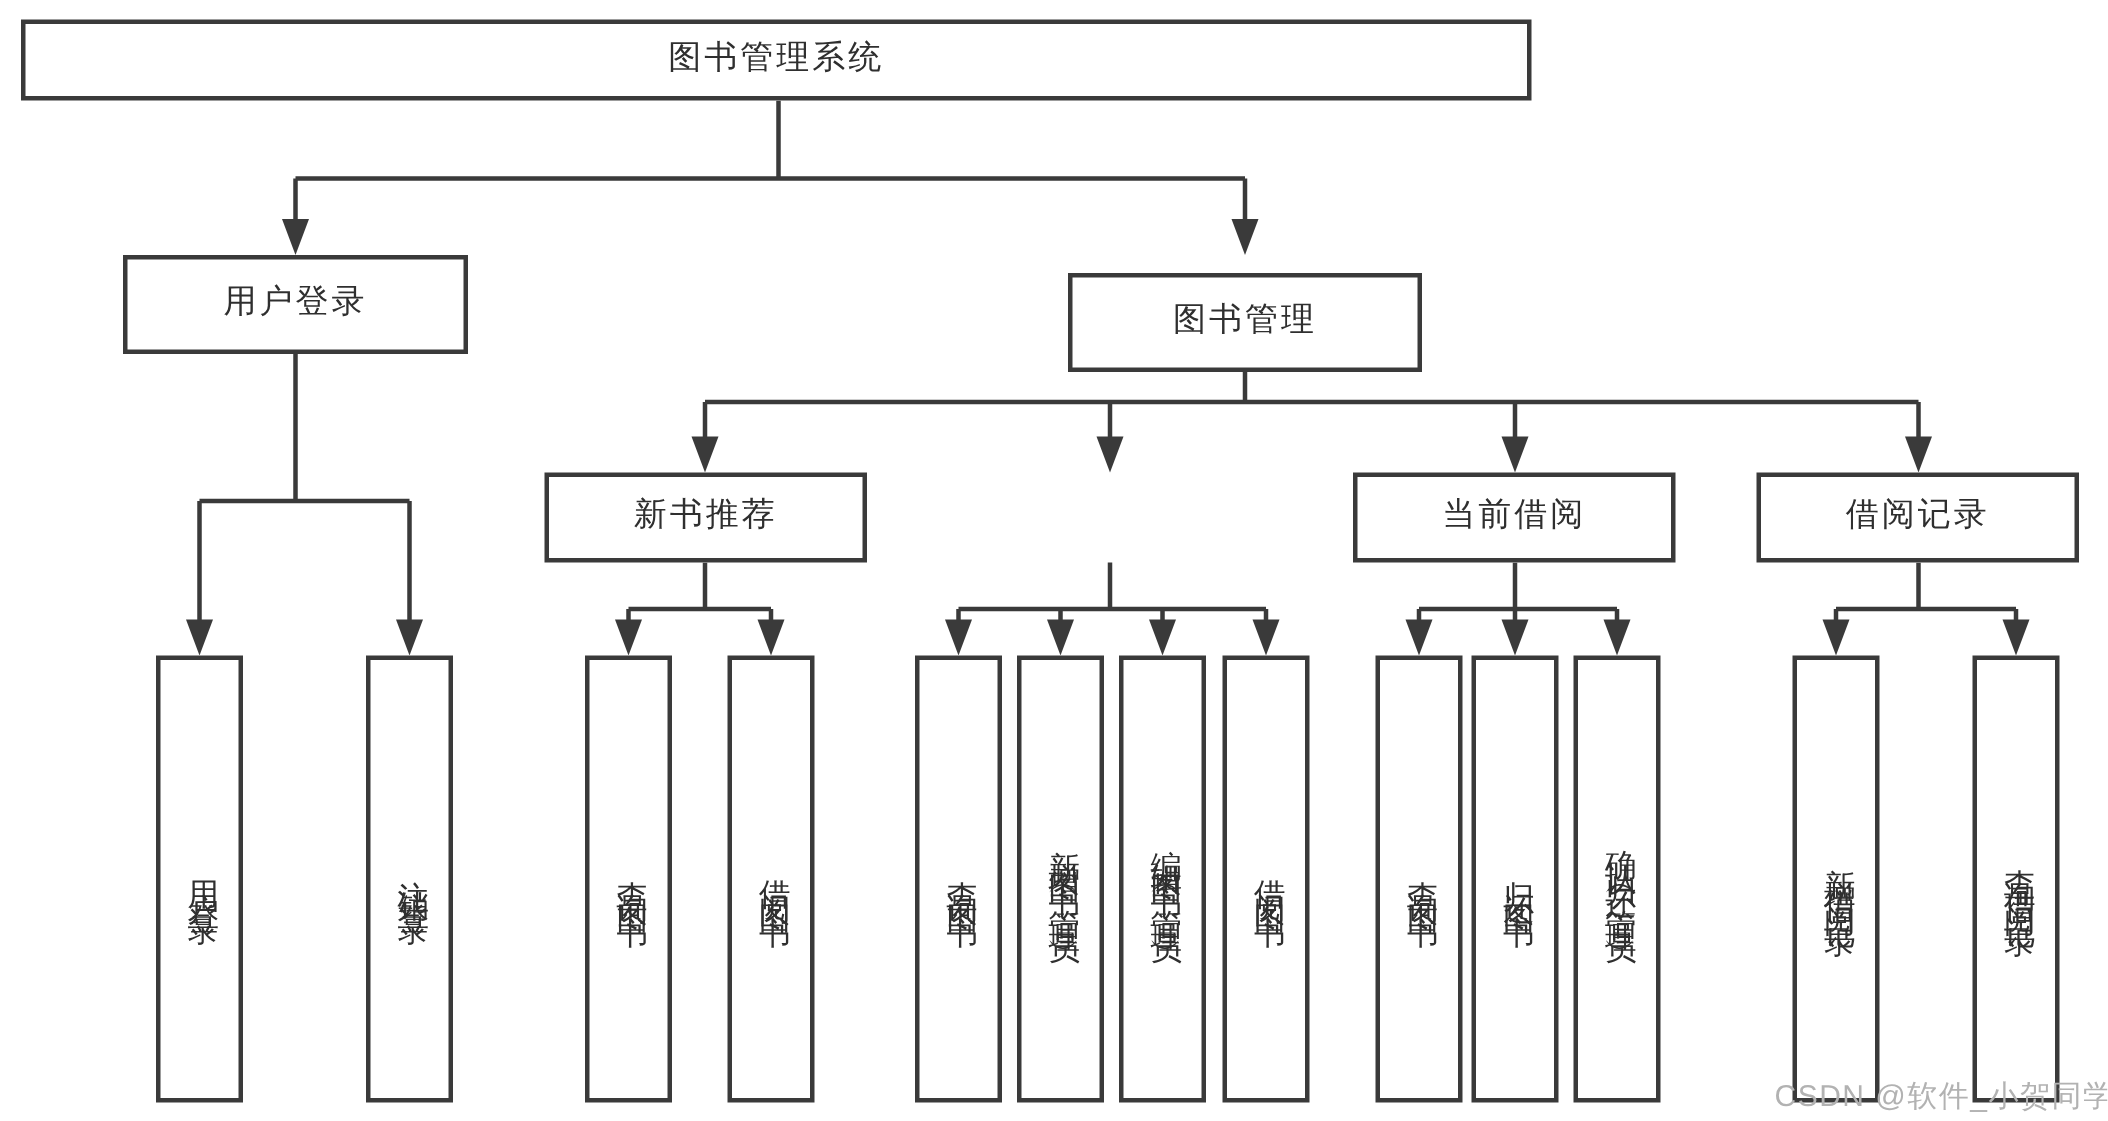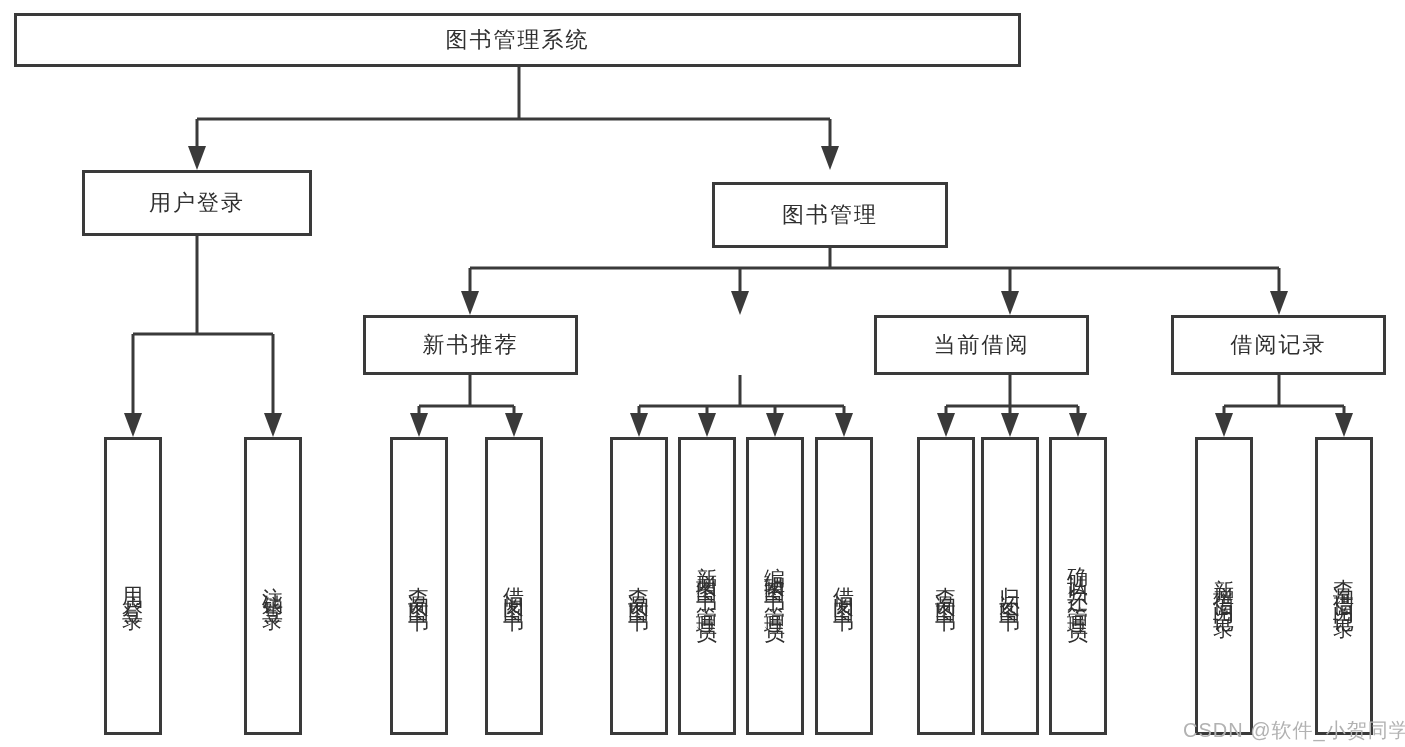--- a/index.html
+++ b/index.html
@@ -21,20 +21,21 @@
     box-sizing:border-box;
     background:#ffffff;
     border:3px solid var(--line);
     display:flex;align-items:center;justify-content:center;
     color:var(--text);
     font-size:22px;
     letter-spacing:2px;
     text-align:center;
     line-height:1.2;
     z-index:2;
+    font-family:Liberation Mono, monospace;
   }
   .leaf{
     writing-mode:vertical-rl;
     text-orientation:mixed;
     font-size:21px;
     letter-spacing:8px;
     line-height:1;
   }
   #connectors{
     position:absolute;left:0;top:0;width:1405px;height:747px;
@@ -99,21 +100,21 @@
       <polygon points="1335,413 1353,413 1344,437"></polygon>
     </g>
   </svg>
 
   <div class="box" style="left:14px;top:13px;width:1007px;height:54px;">图书管理系统</div>
 
   <div class="box" style="left:82px;top:170px;width:230px;height:66px;">用户登录</div>
   <div class="box" style="left:712px;top:182px;width:236px;height:66px;text-align:right;">图书管理</div>
 
   <div class="box" style="left:363px;top:315px;width:215px;height:60px;">新书推荐</div>
-  <div class="box" style="left:874px;top:315px;width:215px;height:60px;">当前借阅</div>
+  <div class="box" style="left:902px;top:315px;width:215px;height:60px;">当前借阅</div>
   <div class="box" style="left:1171px;top:315px;width:215px;height:60px;">借阅记录</div>
 
   <div class="box leaf" style="left:104px;top:437px;width:58px;height:298px;">用户登录</div>
   <div class="box leaf" style="left:244px;top:437px;width:58px;height:298px;">注销登录</div>
   <div class="box leaf" style="left:390px;top:437px;width:58px;height:298px;">查询图书</div>
   <div class="box leaf" style="left:485px;top:437px;width:58px;height:298px;">借阅图书</div>
   <div class="box leaf" style="left:610px;top:437px;width:58px;height:298px;">查询图书</div>
   <div class="box leaf" style="left:678px;top:437px;width:58px;height:298px;">新增图书（管理员）</div>
   <div class="box leaf" style="left:746px;top:437px;width:58px;height:298px;">编辑图书（管理员）</div>
   <div class="box leaf" style="left:815px;top:437px;width:58px;height:298px;">借阅图书</div>

